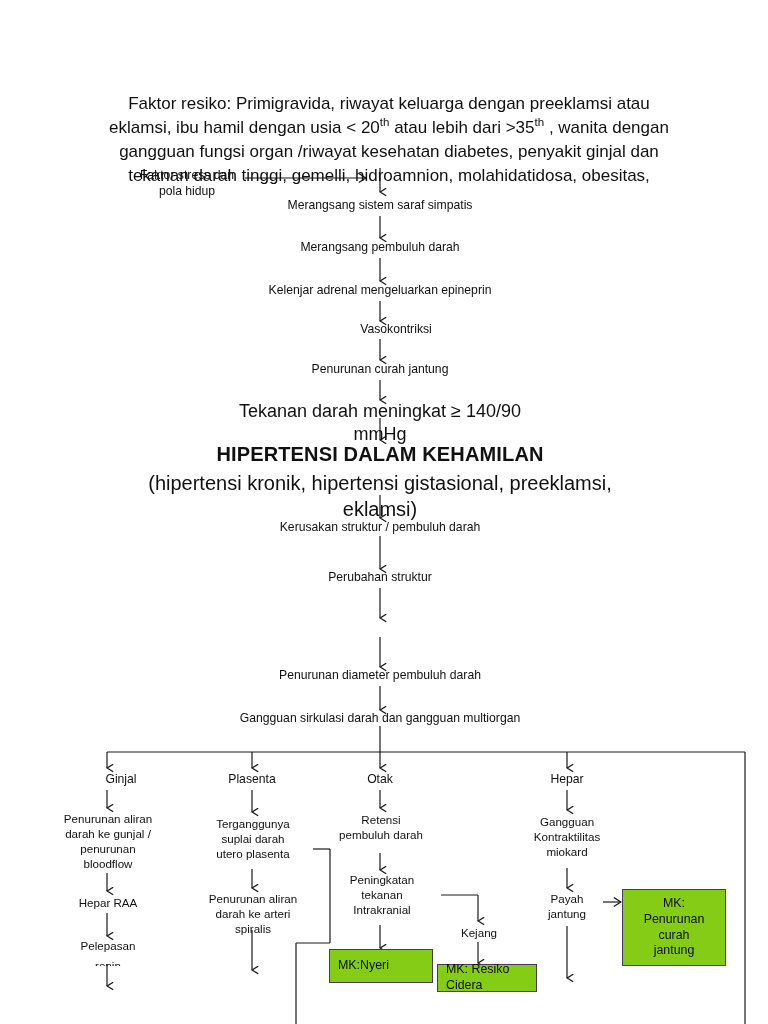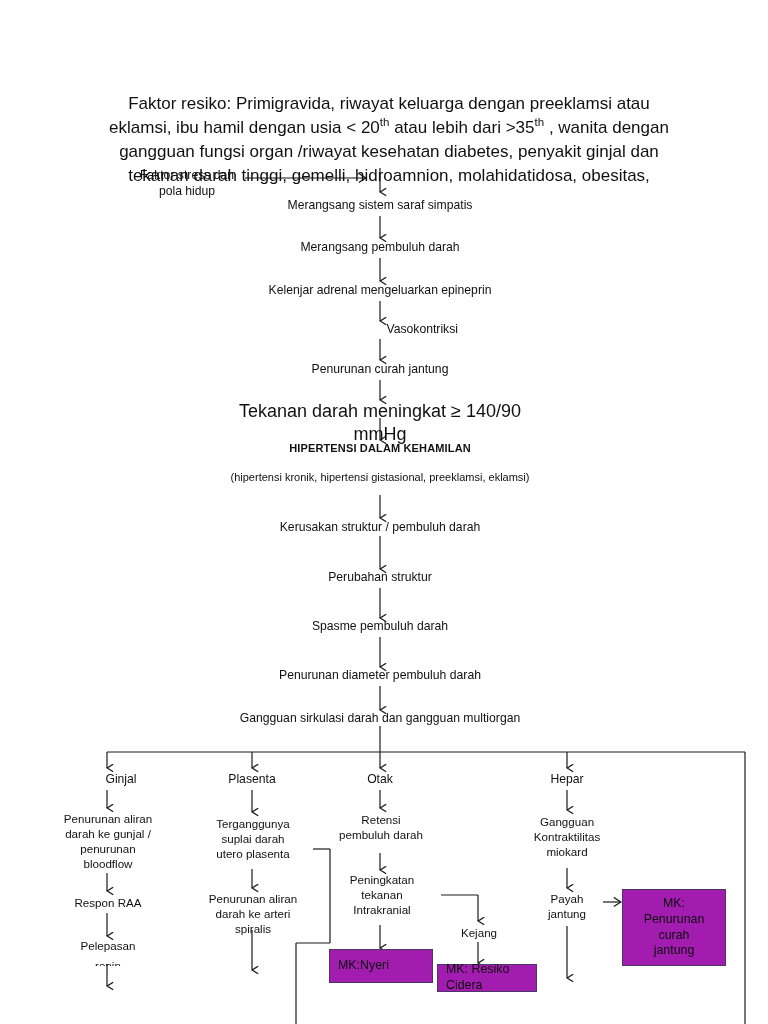--- a/index.html
+++ b/index.html
@@ -34,25 +34,25 @@
     color: #111111;
   }
   .intro sup {
     font-size: 0.68em;
     vertical-align: super;
     line-height: 0;
   }
   .t115 { font-size: 11.6px; }
   .t12 { font-size: 12.2px; }
   .t13 { font-size: 18px; }
-  .t15 { font-size: 11px; }
+  .t15 { font-size: 20px; }
   .bold { font-weight: bold; letter-spacing: 0.15px; }
   .mkbox {
     position: absolute;
-    background: #a21caf;
+    background: #84cc16;
     border: 1px solid #4a3766;
     color: #0d0d0d;
     font-size: 12.4px;
     line-height: 1.28;
     box-sizing: border-box;
     display: flex;
     align-items: center;
     justify-content: center;
     text-align: center;
     white-space: pre-line;
@@ -149,39 +149,38 @@
   <div class="intro" style="left:108px; top:92px; width:562px;">
     <span>Faktor resiko: Primigravida, riwayat keluarga dengan preeklamsi atau eklamsi, ibu hamil dengan usia &lt; 20</span><sup>th</sup><span> atau lebih dari &gt;35</span><sup>th</sup><span> , wanita dengan gangguan fungsi organ /riwayat kesehatan diabetes, penyakit ginjal dan tekanan darah tinggi, gemelli, hidroamnion, molahidatidosa, obesitas,</span>
   </div>
 
   <div class="node t12" style="left:128px; top:168px; width:118px;">Faktor stress dan
 pola hidup</div>
 
   <div class="node t12" style="left:230px; top:198px; width:300px;">Merangsang sistem saraf simpatis</div>
   <div class="node t12" style="left:240px; top:240px; width:280px;">Merangsang pembuluh darah</div>
   <div class="node t12" style="left:210px; top:283px; width:340px;">Kelenjar adrenal mengeluarkan epineprin</div>
-  <div class="node t12" style="left:278px; top:322px; width:180px;text-align:right;">Vasokontriksi</div>
+  <div class="node t12" style="left:306px; top:322px; width:180px;">Vasokontriksi</div>
   <div class="node t12" style="left:255px; top:362px; width:250px;">Penurunan curah jantung</div>
   <div class="node t13" style="left:215px; top:400px; width:330px;">Tekanan darah meningkat ≥ 140/90 mmHg</div>
 
   <div class="node t15 bold" style="left:180px; top:441px; width:400px;">HIPERTENSI DALAM KEHAMILAN</div>
   <div class="node t15" style="left:118px; top:470px; width:524px;">(hipertensi kronik, hipertensi gistasional, preeklamsi, eklamsi)</div>
 
   <div class="node t12" style="left:235px; top:520px; width:290px;">Kerusakan struktur / pembuluh darah</div>
   <div class="node t12" style="left:285px; top:570px; width:190px;">Perubahan struktur</div>
-  <div class="node t12" style="left:265px; top:619px; width:230px;">Spasme pembuluh darah</div>
   <div class="node t12" style="left:245px; top:668px; width:270px;">Penurunan diameter pembuluh darah</div>
   <div class="node t12" style="left:195px; top:711px; width:370px;">Gangguan sirkulasi darah dan gangguan multiorgan</div>
 
   <div class="node t12" style="left:71px; top:772px; width:100px;">Ginjal</div>
   <div class="node t115" style="left:48px; top:811px; width:120px;">Penurunan aliran
 darah ke gunjal /
 penurunan
 bloodflow</div>
-  <div class="node t115" style="left:52px; top:895px; width:112px;">Respon RAA</div>
+  <div class="node t115" style="left:52px; top:895px; width:112px;">Hepar RAA</div>
   <div class="node t115" style="left:52px; top:938px; width:112px;">Pelepasan</div>
   <div class="node t115" style="left:52px; top:958px; width:112px; height:8px; overflow:hidden;">renin</div>
 
   <div class="node t12" style="left:202px; top:772px; width:100px;">Plasenta</div>
   <div class="node t115" style="left:192px; top:816px; width:122px;">Terganggunya
 suplai darah
 utero plasenta</div>
   <div class="node t115" style="left:190px; top:891px; width:126px;">Penurunan aliran
 darah ke arteri
 spiralis</div>

